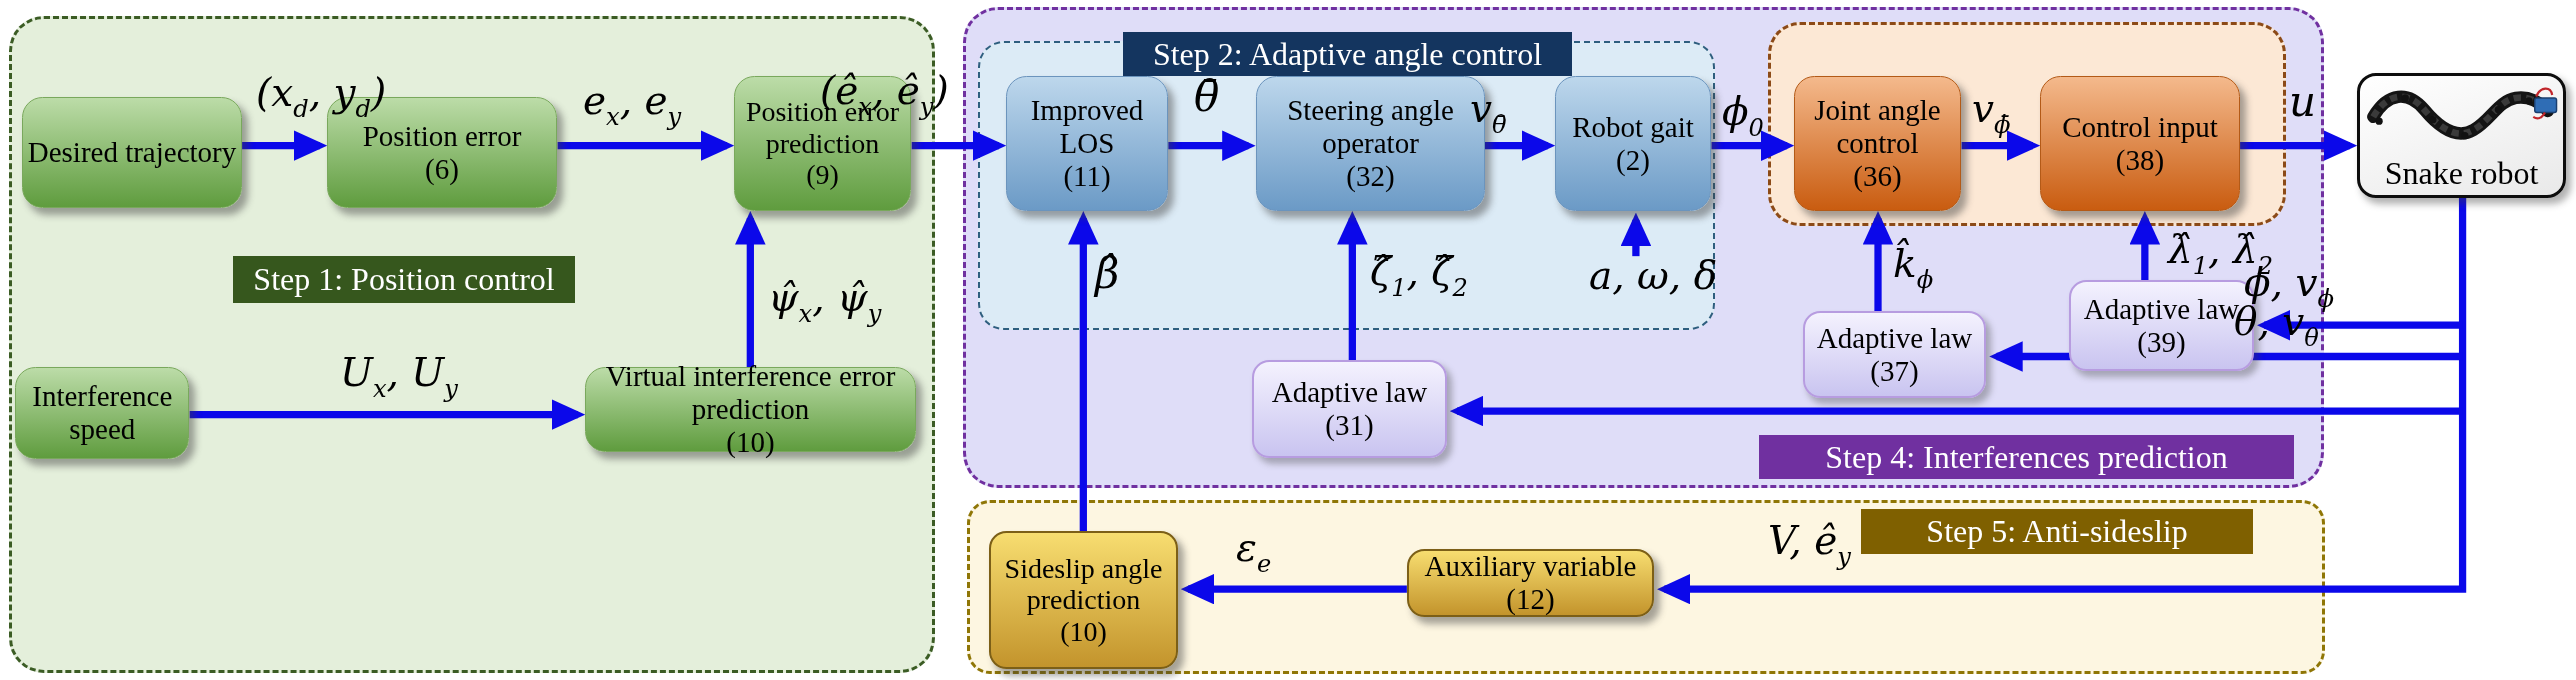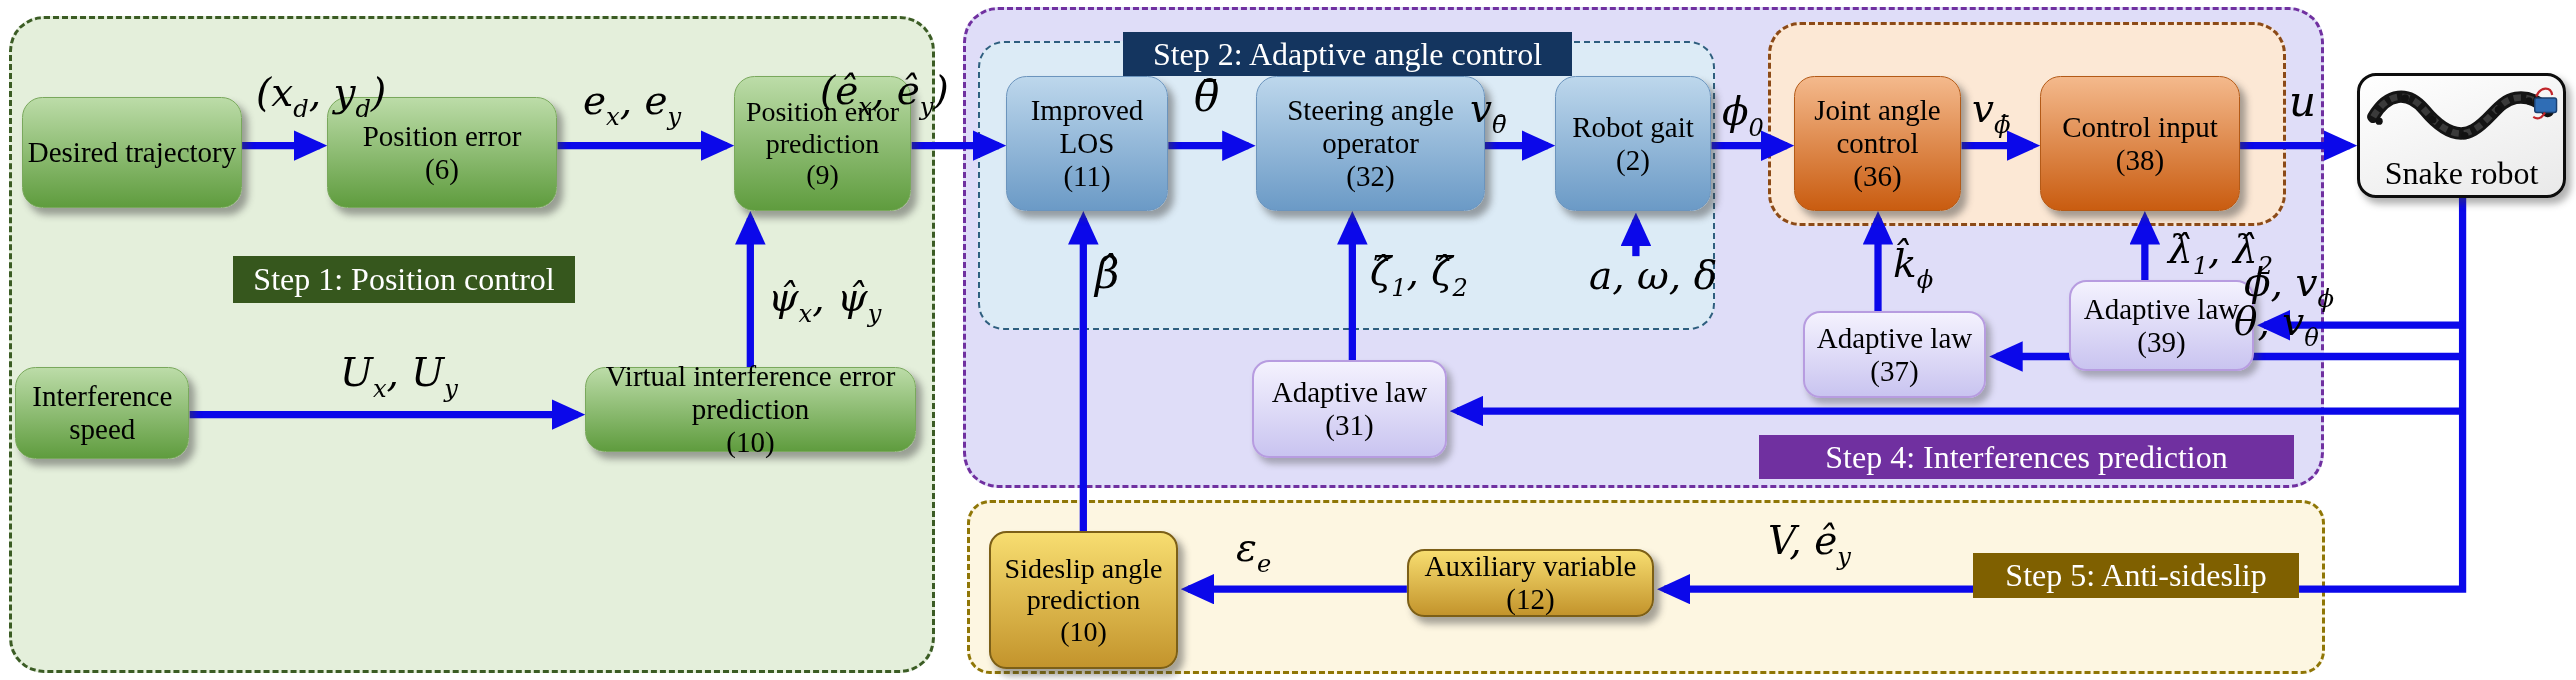--- a/index.html
+++ b/index.html
@@ -59,21 +59,21 @@
   #b-snake .cap{font-size:32px;color:#000;line-height:1;padding-bottom:5.8px;}
   #b-snake svg{position:absolute;left:2.9px;top:2.9px;}
 
   
   .steplabel{position:absolute;z-index:11;display:flex;align-items:center;justify-content:center;
              color:#fff;font-size:32px;white-space:nowrap;}
   #l-step1{left:233px; top:256px;width:342px;height:47px;background:var(--step1_bg);}
   #l-step2{left:1123px;top:32px; width:449px;height:44px;background:var(--step2_bg);}
   #l-step3{left:1832px;top:32px; width:372px;height:44px;background:var(--step3_bg);}
   #l-step4{left:1747px;top:435px;width:535px;height:44px;background:var(--step4_bg);margin-left:12px;}
-  #l-step5{left:1973px;top:509px;width:326px;height:45px;background:var(--step5_bg);margin-top:44px;}
+  #l-step5{left:1861px;top:509px;width:392px;height:45px;background:var(--step5_bg);}
 
   
   .sig{position:absolute;z-index:11;font-family:"DejaVu Serif","Liberation Serif",serif;
        font-style:italic;font-size:39px;color:#000;white-space:nowrap;line-height:1;}
   .sig sub{font-size:62%;line-height:0;vertical-align:-0.45em;}
   #s-xd   {left:256px; top:73px;}
   #s-ex   {left:583px; top:81px;}
   #s-exh  {left:820px;top:71px;}
   #s-th   {left:1194px;top:76px;font-size:42px;}
   #s-vth  {left:1470px;top:89px;}

